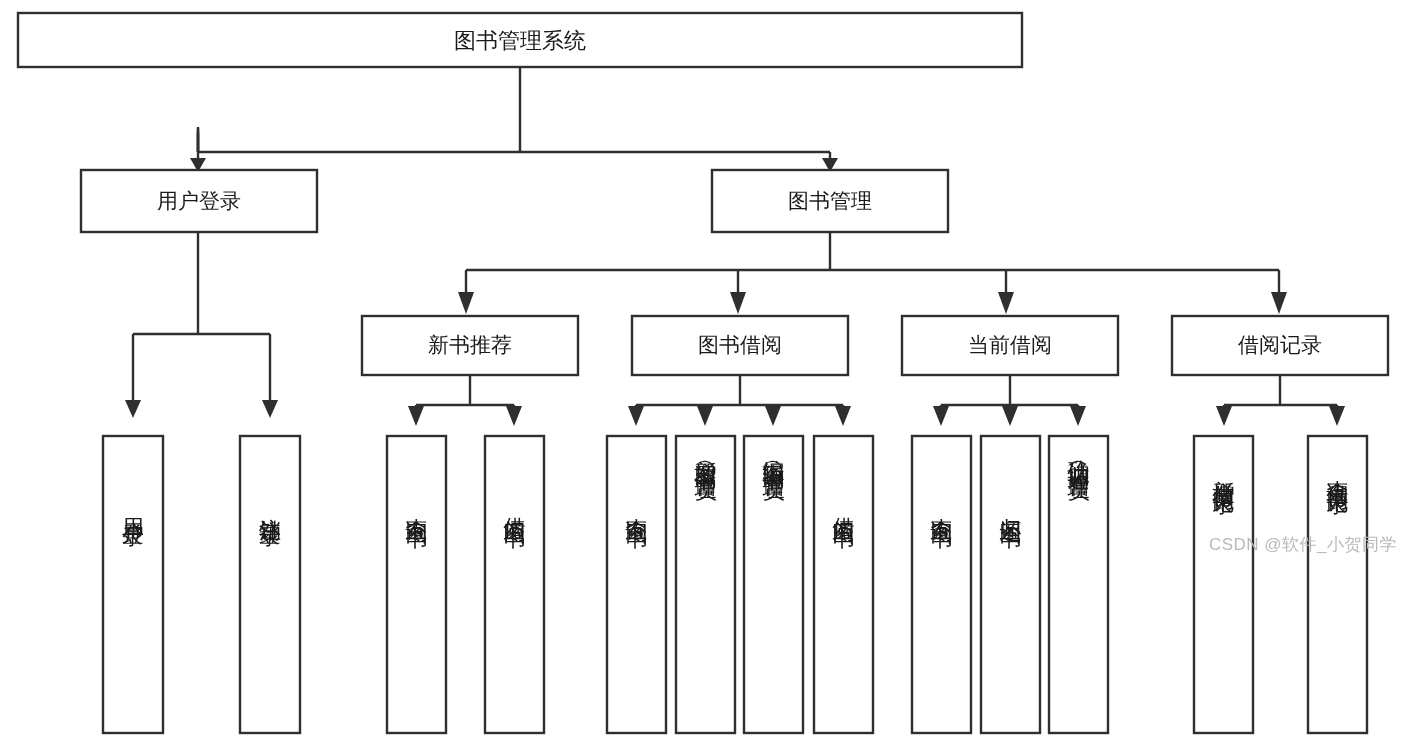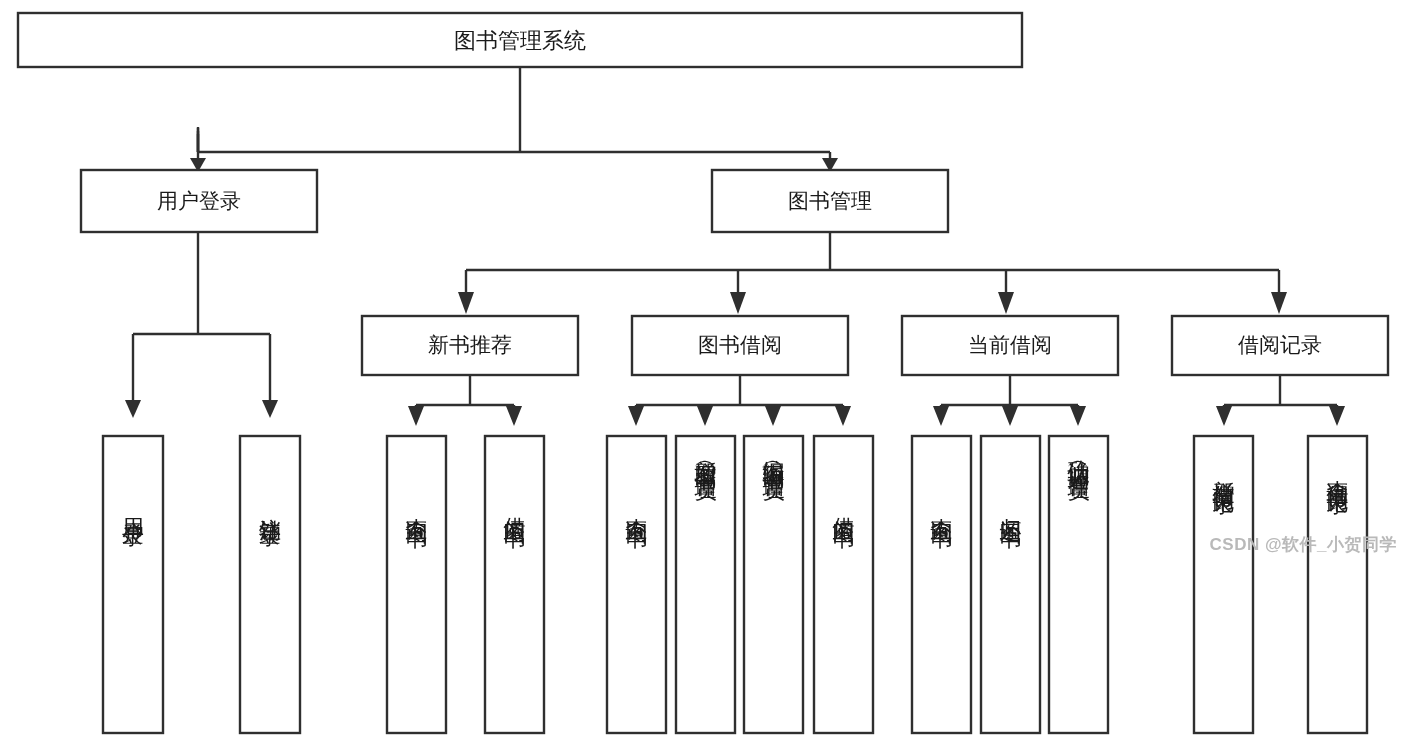--- a/index.html
+++ b/index.html
@@ -75,21 +75,20 @@
   }
   .watermark {
     position: absolute;
     right: 8px;
     bottom: 4px;
     font-family: "Liberation Sans", sans-serif;
     font-size: 17px;
     color: #b9b9b9;
     letter-spacing: 0.5px;
     white-space: nowrap;
-    font-weight: bold;
   }
 </style>
 </head>
 <body>
 
 <div id="diagram-root">
 
   <svg class="diagram-canvas" viewBox="0 0 1405 747" xmlns="http://www.w3.org/2000/svg">
 
     <g>

